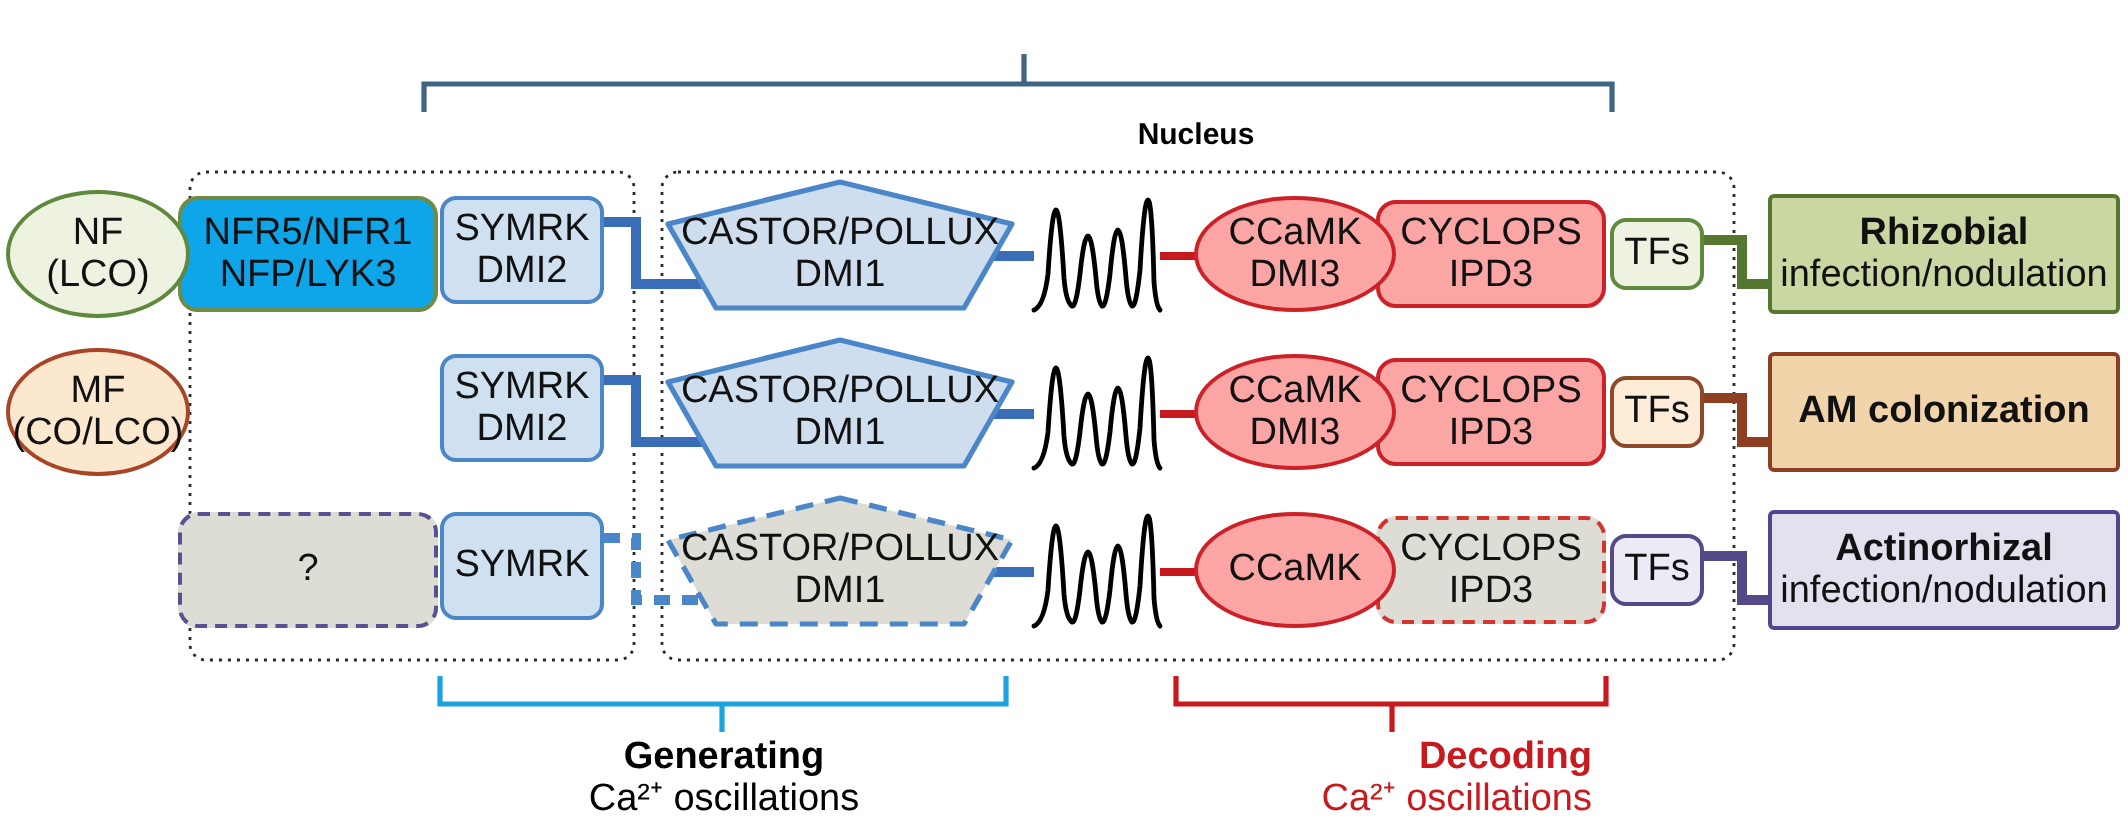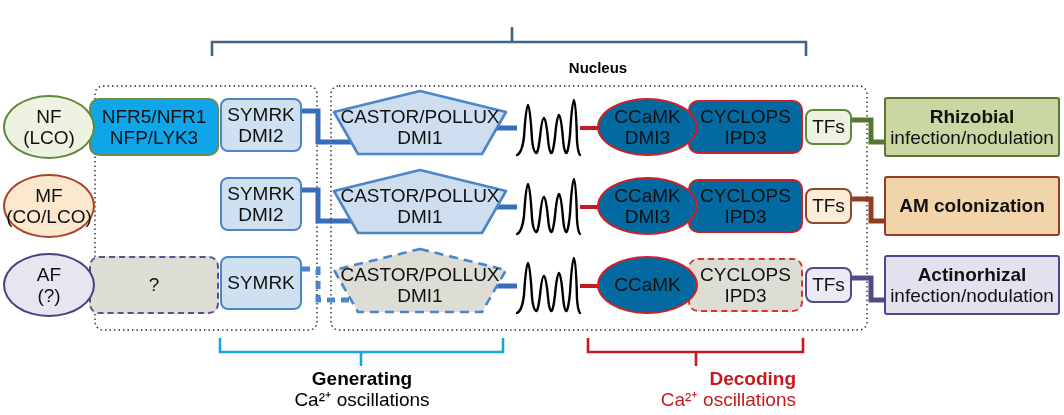--- a/index.html
+++ b/index.html
@@ -33,21 +33,21 @@
   .receptor{left:89px;top:calc(var(--yc) - 29px);width:130px;height:58px;}
   .symrk{left:220px;top:calc(var(--yc) - 29px);width:82px;height:54px;border-radius:8px;}
   .channel{left:340px;top:calc(var(--yc) - 23px);width:160px;height:46px;z-index:2;}
   .kinase{left:597px;top:calc(var(--yc) - 29px);width:101px;height:58px;}
   .cyclops{left:688px;top:calc(var(--yc) - 27px);width:115px;height:54px;z-index:2;}
   .tfs{left:805px;top:calc(var(--yc) - 18px);width:47px;height:36px;border-radius:8px;z-index:4;}
   .outcome{left:884px;top:calc(var(--yc) - 30px);width:176px;height:60px;border-radius:3px;}
   .outcome .l1{font-weight:bold;}
 
   .c-blue{background:#cfe0f0;border-color:#4a86c8;}
-  .c-redb{background:#0369a1;border-color:#cc2127;}
+  .c-redb{background:#fca5a5;border-color:#cc2127;}
   .c-green-light{background:#eef3e1;border-color:#5f8a3e;}
   .c-green-mid{background:#0ea5e9;border-color:#6e8c44;}
   .c-green-out{background:#cbd7a2;border-color:#55772f;}
   .c-orange-light{background:#fce8cf;border-color:#a84527;}
   .c-orange-mid{background:#f2d4ab;border-color:#a84527;}
   .c-orange-tfs{background:#fcecd8;border-color:#8e4a28;}
   .c-orange-out{background:#f2d4ab;border-color:#8e3f22;}
   .c-purple-light{background:#e8e5f1;border-color:#4c3f80;}
   .c-gray-purple{background:#deddd5;border-style:dashed;border-color:#5a4f91;}
   .c-gray-red{background:#deddd5;border-style:dashed;border-color:#d5342c;}
@@ -167,24 +167,20 @@
     <span class="l2">IPD3</span>
   </div>
   <div class="lbl box tfs r2 c-orange-tfs">
     <span class="l1">TFs</span>
   </div>
   <div class="lbl box outcome r2 c-orange-out">
     <span class="l1">AM colonization</span>
 
   </div>
 
-  <div class="lbl ellipse signal r3 c-purple-light">
-    <span class="l1">AF</span>
-    <span class="l2">(?)</span>
-  </div>
   <div class="lbl box receptor r3 c-gray-purple">
     <span class="l1">?</span>
 
   </div>
   <div class="lbl box symrk r3 c-blue">
     <span class="l1">SYMRK</span>
 
   </div>
   <div class="lbl channel r3">
     <span class="l1">CASTOR/POLLUX</span>

